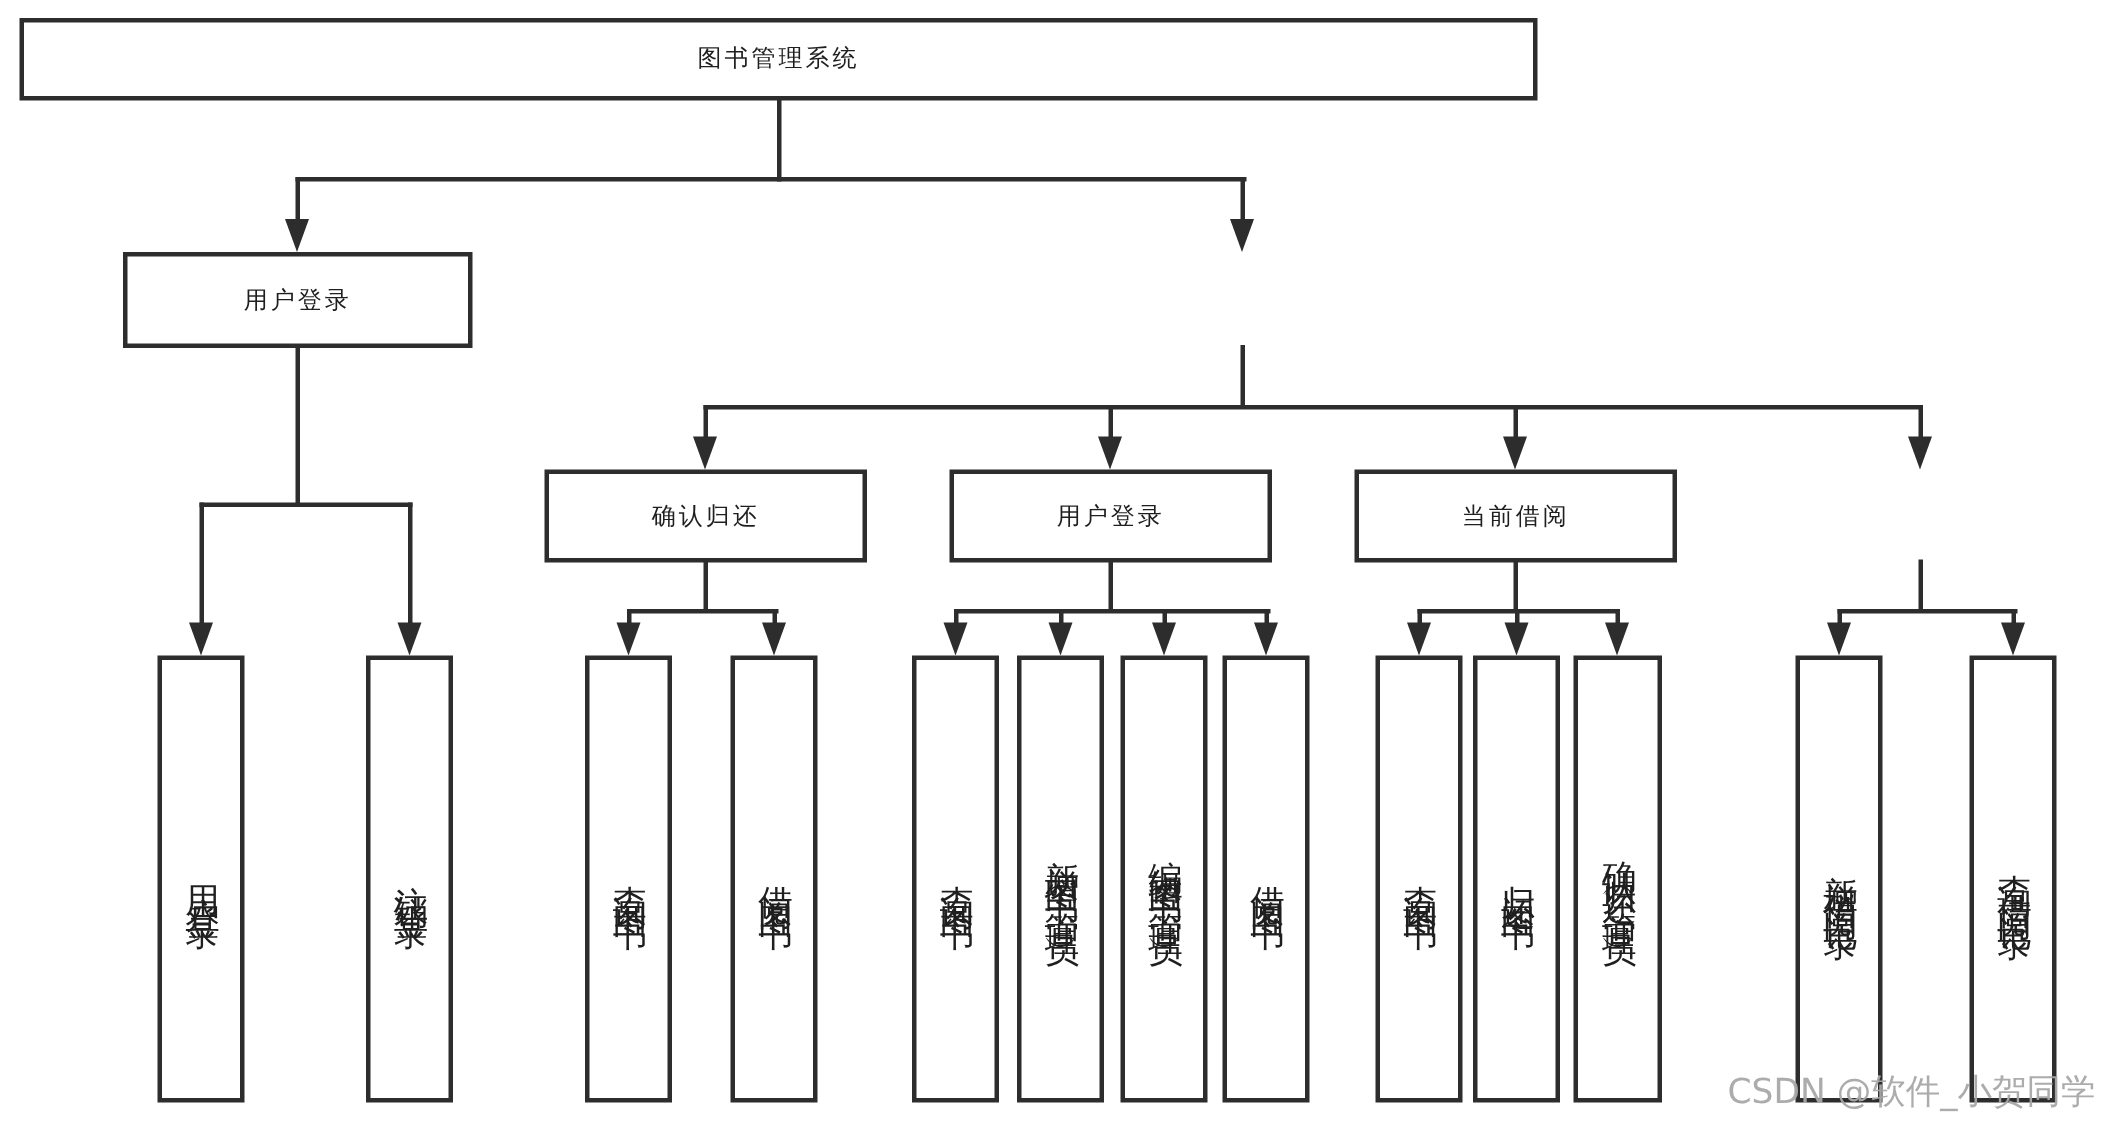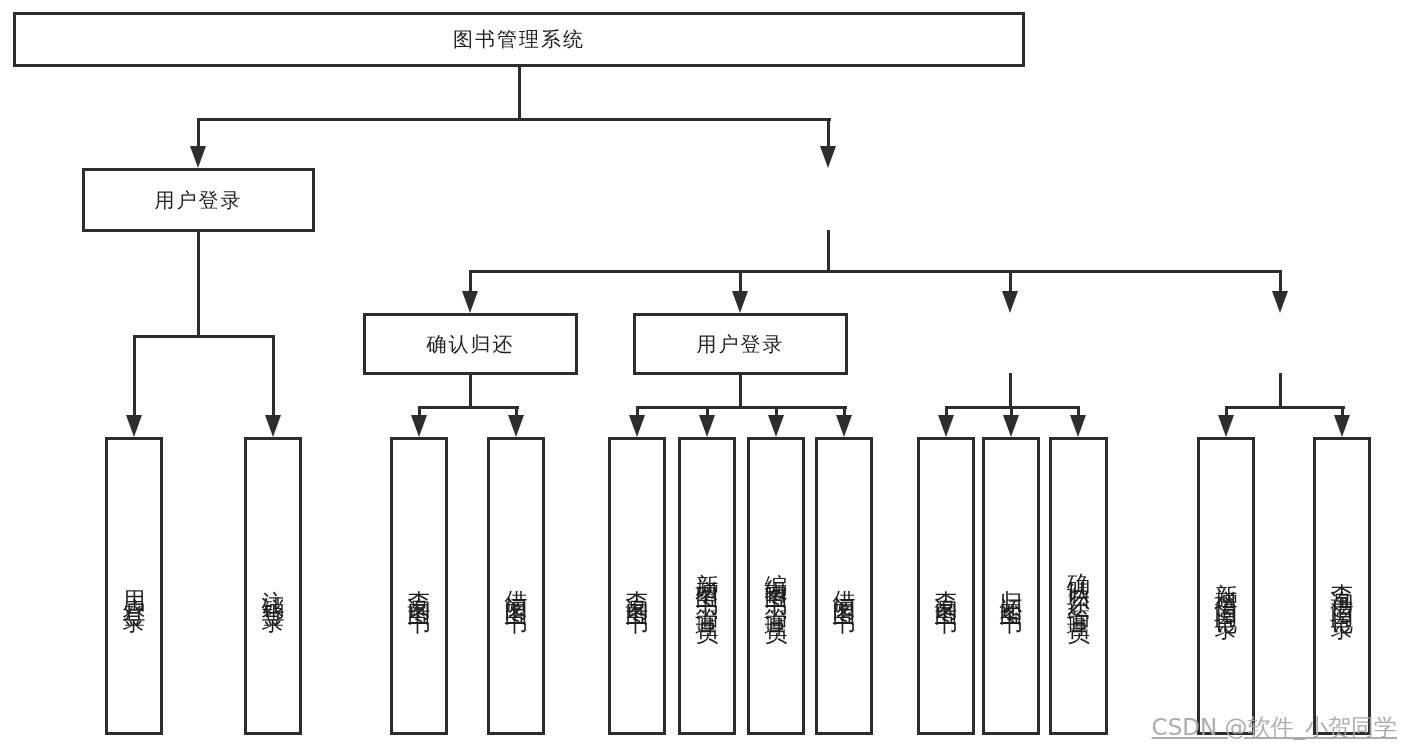--- a/index.html
+++ b/index.html
@@ -6,61 +6,64 @@
   .canvas {
     position:relative; width:1405px; height:747px; background:#ffffff;
     font-family:"DejaVu Sans","Liberation Sans",sans-serif; overflow:hidden;
   }
   
   .node {
     position:absolute; box-sizing:border-box; background:#ffffff;
     border:3px solid #2d2d2d; color:#1f1f1f;
     display:flex; align-items:center; justify-content:center;
   }
-  .node .hlabel { font-size:20px; letter-spacing:2px; white-space:nowrap; }
+  .node .hlabel { font-size:16px; letter-spacing:2px; white-space:nowrap; }
   .node-root { left:13px;  top:12px;  width:1012px; height:55px; }
   .lvl2      { top:168px; height:64px; width:233px; }
   .lvl3      { top:313px; height:62px; width:215px; }
   .leaf      { top:437px; height:298px; width:58px; }
   .vtext {
     writing-mode:vertical-rl; text-orientation:mixed;
     font-size:23px; letter-spacing:7px; line-height:1;
     white-space:nowrap; color:#1f1f1f;
   }
   
   .ln { position:absolute; background:#2d2d2d; }
   .ar {
     position:absolute; width:0; height:0;
     border-left:8px solid transparent; border-right:8px solid transparent;
     border-top:22px solid #2d2d2d;
   }
   
   .watermark {
     position:absolute; right:8px; bottom:4px; z-index:5;
-    font-size:23px; color:rgba(168,168,168,0.95); white-space:nowrap;text-decoration:underline;
+    font-size:23px; color:rgba(168,168,168,0.95); white-space:nowrap;
   }
 </style>
 </head>
 <body>
 
 <div class="canvas">
 
   <div class="node node-root">
     <span class="hlabel">图书管理系统</span>
   </div>
 
   <div class="node lvl2" style="left:82px;">
     <span class="hlabel">用户登录</span>
   </div>
 
   <div class="node lvl3" style="left:363px;">
     <span class="hlabel">确认归还</span>
   </div>
   <div class="node lvl3" style="left:633px;">
     <span class="hlabel">用户登录</span>
+  </div>
+  <div class="node lvl3" style="left:903px;">
+    <span class="hlabel">当前借阅</span>
   </div>
 
   <div class="node leaf" style="left:105px;">
     <span class="vtext">用户登录</span>
   </div>
   <div class="node leaf" style="left:244px;">
     <span class="vtext">注销登录</span>
   </div>
 
   <div class="node leaf" style="left:390px;">

